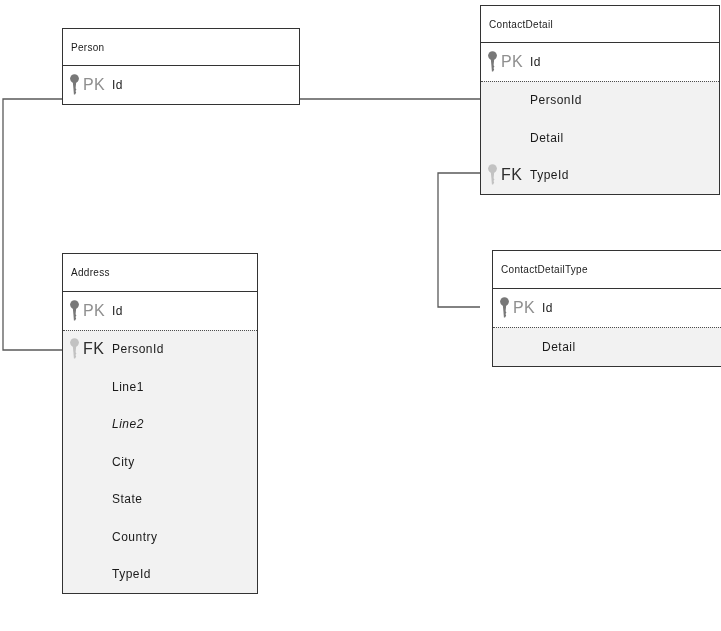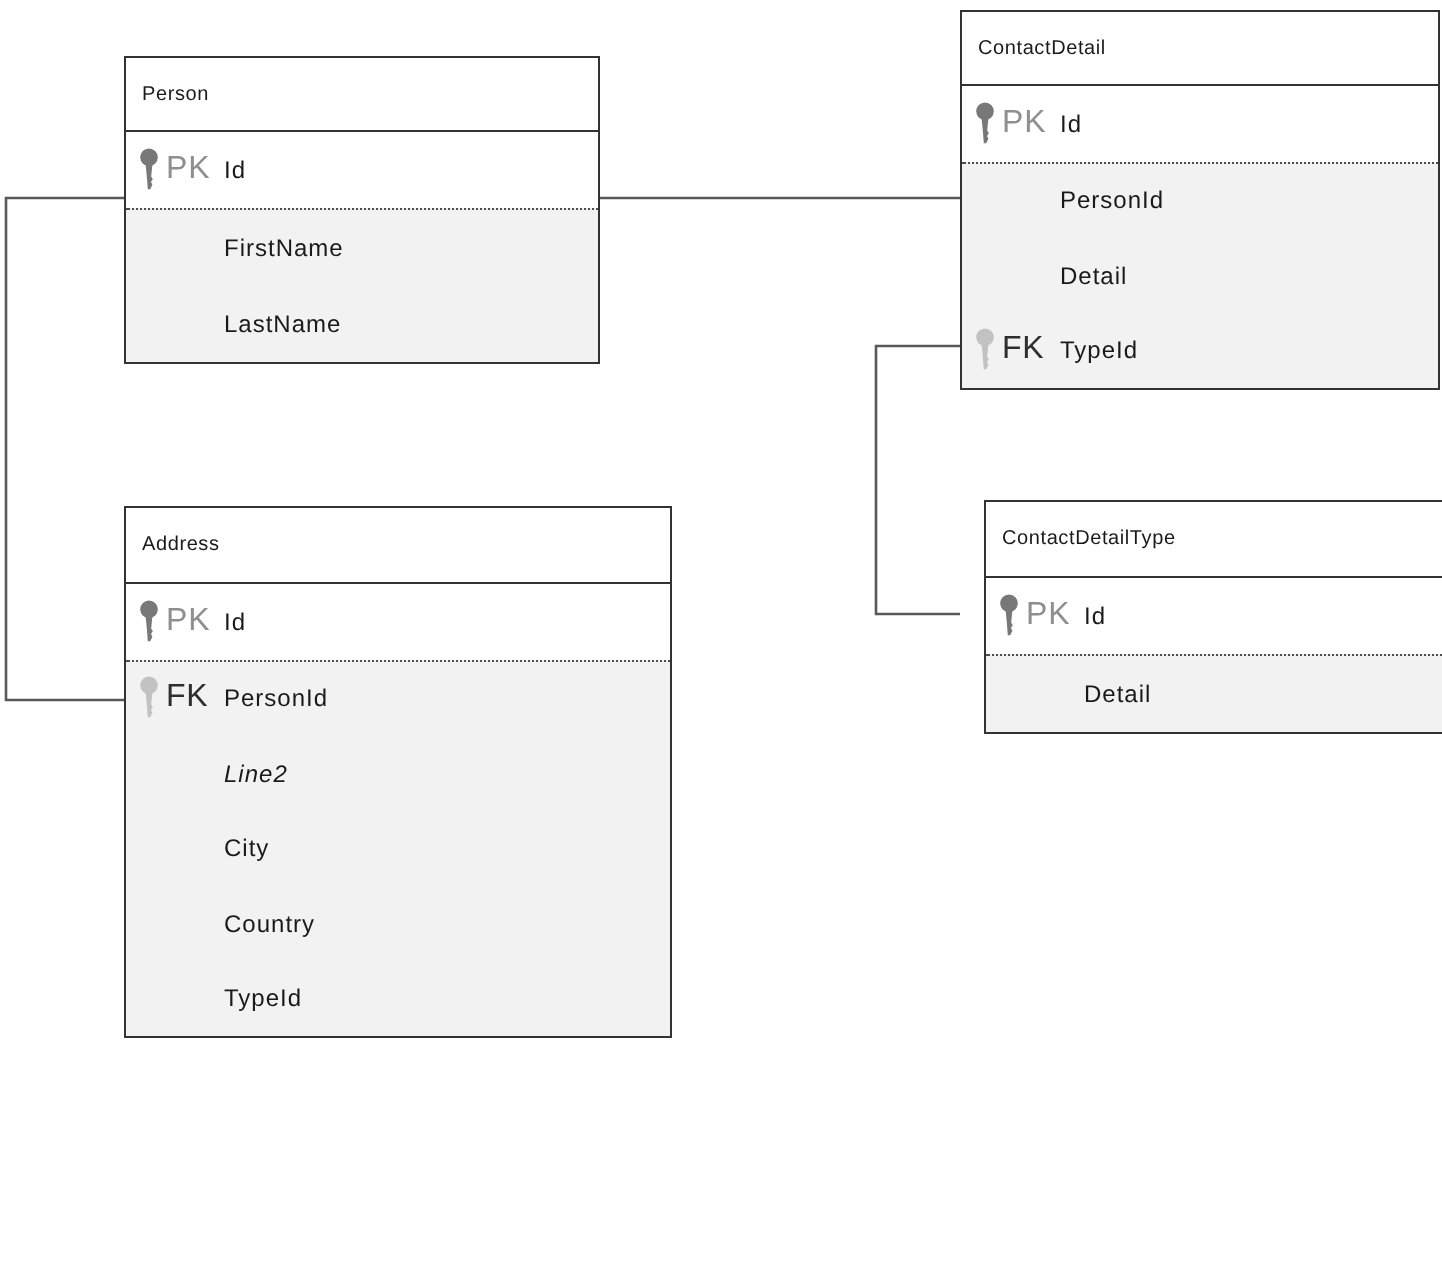--- a/index.html
+++ b/index.html
@@ -96,177 +96,175 @@
     <span class="key-slot">
       <svg width="11" height="22" viewBox="0 0 11 22">
         <circle class="key-fill key-fill-pk" cx="5.5" cy="4.6" r="4.4"></circle>
         <polygon class="key-fill key-fill-pk" points="3.8,8 7.2,8 6.6,14.2 7.4,15.6 6.5,17 7.2,18.4 6.1,20.6 4.9,20.6 4.4,14.2"></polygon>
       </svg>
     </span>
     <span class="badge pk">PK</span>
     <span class="attr-name">Id</span>
   </div>
       </div>
+  </div>
+    <div class="table-box" style="left: 480px; top: 5px; width: 240px;">
+    <div class="table-header" style="height: 37px;">ContactDetail</div>
+    <div class="pk-section">
+        <div class="row" style="height: 37.5px;">
+    <span class="key-slot">
+      <svg width="11" height="22" viewBox="0 0 11 22">
+        <circle class="key-fill key-fill-pk" cx="5.5" cy="4.6" r="4.4"></circle>
+        <polygon class="key-fill key-fill-pk" points="3.8,8 7.2,8 6.6,14.2 7.4,15.6 6.5,17 7.2,18.4 6.1,20.6 4.9,20.6 4.4,14.2"></polygon>
+      </svg>
+    </span>
+    <span class="badge pk">PK</span>
+    <span class="attr-name">Id</span>
+  </div>
+      </div>
+    <div class="attr-section">
+        <div class="row" style="height: 37.5px;">
+    <span class="key-slot hidden">
+      <svg width="11" height="22" viewBox="0 0 11 22">
+        <circle class="key-fill" cx="5.5" cy="4.6" r="4.4"></circle>
+        <polygon class="key-fill" points="3.8,8 7.2,8 6.6,14.2 7.4,15.6 6.5,17 7.2,18.4 6.1,20.6 4.9,20.6 4.4,14.2"></polygon>
+      </svg>
+    </span>
+    <span class="badge"></span>
+    <span class="attr-name">PersonId</span>
+  </div>
+        <div class="row" style="height: 37.5px;">
+    <span class="key-slot hidden">
+      <svg width="11" height="22" viewBox="0 0 11 22">
+        <circle class="key-fill" cx="5.5" cy="4.6" r="4.4"></circle>
+        <polygon class="key-fill" points="3.8,8 7.2,8 6.6,14.2 7.4,15.6 6.5,17 7.2,18.4 6.1,20.6 4.9,20.6 4.4,14.2"></polygon>
+      </svg>
+    </span>
+    <span class="badge"></span>
+    <span class="attr-name">Detail</span>
+  </div>
+        <div class="row" style="height: 37.5px;">
+    <span class="key-slot">
+      <svg width="11" height="22" viewBox="0 0 11 22">
+        <circle class="key-fill key-fill-fk" cx="5.5" cy="4.6" r="4.4"></circle>
+        <polygon class="key-fill key-fill-fk" points="3.8,8 7.2,8 6.6,14.2 7.4,15.6 6.5,17 7.2,18.4 6.1,20.6 4.9,20.6 4.4,14.2"></polygon>
+      </svg>
+    </span>
+    <span class="badge fk">FK</span>
+    <span class="attr-name">TypeId</span>
+  </div>
+      </div>
+  </div>
+    <div class="table-box" style="left: 62px; top: 253px; width: 196px;">
+    <div class="table-header" style="height: 38px;">Address</div>
+    <div class="pk-section">
+        <div class="row" style="height: 37.5px;">
+    <span class="key-slot">
+      <svg width="11" height="22" viewBox="0 0 11 22">
+        <circle class="key-fill key-fill-pk" cx="5.5" cy="4.6" r="4.4"></circle>
+        <polygon class="key-fill key-fill-pk" points="3.8,8 7.2,8 6.6,14.2 7.4,15.6 6.5,17 7.2,18.4 6.1,20.6 4.9,20.6 4.4,14.2"></polygon>
+      </svg>
+    </span>
+    <span class="badge pk">PK</span>
+    <span class="attr-name">Id</span>
+  </div>
+      </div>
+    <div class="attr-section">
+        <div class="row" style="height: 37.5px;">
+    <span class="key-slot">
+      <svg width="11" height="22" viewBox="0 0 11 22">
+        <circle class="key-fill key-fill-fk" cx="5.5" cy="4.6" r="4.4"></circle>
+        <polygon class="key-fill key-fill-fk" points="3.8,8 7.2,8 6.6,14.2 7.4,15.6 6.5,17 7.2,18.4 6.1,20.6 4.9,20.6 4.4,14.2"></polygon>
+      </svg>
+    </span>
+    <span class="badge fk">FK</span>
+    <span class="attr-name">PersonId</span>
+  </div>
+        <div class="row" style="height: 37.5px;">
+    <span class="key-slot hidden">
+      <svg width="11" height="22" viewBox="0 0 11 22">
+        <circle class="key-fill" cx="5.5" cy="4.6" r="4.4"></circle>
+        <polygon class="key-fill" points="3.8,8 7.2,8 6.6,14.2 7.4,15.6 6.5,17 7.2,18.4 6.1,20.6 4.9,20.6 4.4,14.2"></polygon>
+      </svg>
+    </span>
+    <span class="badge"></span>
+    <span class="attr-name">Line1</span>
+  </div>
+        <div class="row" style="height: 37.5px; font-style: italic;">
+    <span class="key-slot hidden">
+      <svg width="11" height="22" viewBox="0 0 11 22">
+        <circle class="key-fill" cx="5.5" cy="4.6" r="4.4"></circle>
+        <polygon class="key-fill" points="3.8,8 7.2,8 6.6,14.2 7.4,15.6 6.5,17 7.2,18.4 6.1,20.6 4.9,20.6 4.4,14.2"></polygon>
+      </svg>
+    </span>
+    <span class="badge"></span>
+    <span class="attr-name">Line2</span>
+  </div>
+        <div class="row" style="height: 37.5px;">
+    <span class="key-slot hidden">
+      <svg width="11" height="22" viewBox="0 0 11 22">
+        <circle class="key-fill" cx="5.5" cy="4.6" r="4.4"></circle>
+        <polygon class="key-fill" points="3.8,8 7.2,8 6.6,14.2 7.4,15.6 6.5,17 7.2,18.4 6.1,20.6 4.9,20.6 4.4,14.2"></polygon>
+      </svg>
+    </span>
+    <span class="badge"></span>
+    <span class="attr-name">City</span>
+  </div>
+        <div class="row" style="height: 37.5px;">
+    <span class="key-slot hidden">
+      <svg width="11" height="22" viewBox="0 0 11 22">
+        <circle class="key-fill" cx="5.5" cy="4.6" r="4.4"></circle>
+        <polygon class="key-fill" points="3.8,8 7.2,8 6.6,14.2 7.4,15.6 6.5,17 7.2,18.4 6.1,20.6 4.9,20.6 4.4,14.2"></polygon>
+      </svg>
+    </span>
+    <span class="badge"></span>
+    <span class="attr-name">State</span>
+  </div>
+        <div class="row" style="height: 37.5px;">
+    <span class="key-slot hidden">
+      <svg width="11" height="22" viewBox="0 0 11 22">
+        <circle class="key-fill" cx="5.5" cy="4.6" r="4.4"></circle>
+        <polygon class="key-fill" points="3.8,8 7.2,8 6.6,14.2 7.4,15.6 6.5,17 7.2,18.4 6.1,20.6 4.9,20.6 4.4,14.2"></polygon>
+      </svg>
+    </span>
+    <span class="badge"></span>
+    <span class="attr-name">Country</span>
+  </div>
+        <div class="row" style="height: 37.5px;">
+    <span class="key-slot hidden">
+      <svg width="11" height="22" viewBox="0 0 11 22">
+        <circle class="key-fill" cx="5.5" cy="4.6" r="4.4"></circle>
+        <polygon class="key-fill" points="3.8,8 7.2,8 6.6,14.2 7.4,15.6 6.5,17 7.2,18.4 6.1,20.6 4.9,20.6 4.4,14.2"></polygon>
+      </svg>
+    </span>
+    <span class="badge"></span>
+    <span class="attr-name">TypeId</span>
+  </div>
+      </div>
+  </div>
+    <div class="table-box" style="left: 492px; top: 250px; width: 240px;">
+    <div class="table-header" style="height: 38px;">ContactDetailType</div>
+    <div class="pk-section">
+        <div class="row" style="height: 38px;">
+    <span class="key-slot">
+      <svg width="11" height="22" viewBox="0 0 11 22">
+        <circle class="key-fill key-fill-pk" cx="5.5" cy="4.6" r="4.4"></circle>
+        <polygon class="key-fill key-fill-pk" points="3.8,8 7.2,8 6.6,14.2 7.4,15.6 6.5,17 7.2,18.4 6.1,20.6 4.9,20.6 4.4,14.2"></polygon>
+      </svg>
+    </span>
+    <span class="badge pk">PK</span>
+    <span class="attr-name">Id</span>
+  </div>
+      </div>
     <div class="attr-section">
         <div class="row" style="height: 38px;">
     <span class="key-slot hidden">
       <svg width="11" height="22" viewBox="0 0 11 22">
         <circle class="key-fill" cx="5.5" cy="4.6" r="4.4"></circle>
         <polygon class="key-fill" points="3.8,8 7.2,8 6.6,14.2 7.4,15.6 6.5,17 7.2,18.4 6.1,20.6 4.9,20.6 4.4,14.2"></polygon>
       </svg>
     </span>
     <span class="badge"></span>
-    <span class="attr-name">FirstName</span>
-  </div>
-        <div class="row" style="height: 38px;">
-    <span class="key-slot hidden">
-      <svg width="11" height="22" viewBox="0 0 11 22">
-        <circle class="key-fill" cx="5.5" cy="4.6" r="4.4"></circle>
-        <polygon class="key-fill" points="3.8,8 7.2,8 6.6,14.2 7.4,15.6 6.5,17 7.2,18.4 6.1,20.6 4.9,20.6 4.4,14.2"></polygon>
-      </svg>
-    </span>
-    <span class="badge"></span>
-    <span class="attr-name">LastName</span>
-  </div>
-      </div>
-  </div>
-    <div class="table-box" style="left: 480px; top: 5px; width: 240px;">
-    <div class="table-header" style="height: 37px;">ContactDetail</div>
-    <div class="pk-section">
-        <div class="row" style="height: 37.5px;">
-    <span class="key-slot">
-      <svg width="11" height="22" viewBox="0 0 11 22">
-        <circle class="key-fill key-fill-pk" cx="5.5" cy="4.6" r="4.4"></circle>
-        <polygon class="key-fill key-fill-pk" points="3.8,8 7.2,8 6.6,14.2 7.4,15.6 6.5,17 7.2,18.4 6.1,20.6 4.9,20.6 4.4,14.2"></polygon>
-      </svg>
-    </span>
-    <span class="badge pk">PK</span>
-    <span class="attr-name">Id</span>
-  </div>
-      </div>
-    <div class="attr-section">
-        <div class="row" style="height: 37.5px;">
-    <span class="key-slot hidden">
-      <svg width="11" height="22" viewBox="0 0 11 22">
-        <circle class="key-fill" cx="5.5" cy="4.6" r="4.4"></circle>
-        <polygon class="key-fill" points="3.8,8 7.2,8 6.6,14.2 7.4,15.6 6.5,17 7.2,18.4 6.1,20.6 4.9,20.6 4.4,14.2"></polygon>
-      </svg>
-    </span>
-    <span class="badge"></span>
-    <span class="attr-name">PersonId</span>
-  </div>
-        <div class="row" style="height: 37.5px;">
-    <span class="key-slot hidden">
-      <svg width="11" height="22" viewBox="0 0 11 22">
-        <circle class="key-fill" cx="5.5" cy="4.6" r="4.4"></circle>
-        <polygon class="key-fill" points="3.8,8 7.2,8 6.6,14.2 7.4,15.6 6.5,17 7.2,18.4 6.1,20.6 4.9,20.6 4.4,14.2"></polygon>
-      </svg>
-    </span>
-    <span class="badge"></span>
-    <span class="attr-name">Detail</span>
-  </div>
-        <div class="row" style="height: 37.5px;">
-    <span class="key-slot">
-      <svg width="11" height="22" viewBox="0 0 11 22">
-        <circle class="key-fill key-fill-fk" cx="5.5" cy="4.6" r="4.4"></circle>
-        <polygon class="key-fill key-fill-fk" points="3.8,8 7.2,8 6.6,14.2 7.4,15.6 6.5,17 7.2,18.4 6.1,20.6 4.9,20.6 4.4,14.2"></polygon>
-      </svg>
-    </span>
-    <span class="badge fk">FK</span>
-    <span class="attr-name">TypeId</span>
-  </div>
-      </div>
-  </div>
-    <div class="table-box" style="left: 62px; top: 253px; width: 274px;">
-    <div class="table-header" style="height: 38px;">Address</div>
-    <div class="pk-section">
-        <div class="row" style="height: 37.5px;">
-    <span class="key-slot">
-      <svg width="11" height="22" viewBox="0 0 11 22">
-        <circle class="key-fill key-fill-pk" cx="5.5" cy="4.6" r="4.4"></circle>
-        <polygon class="key-fill key-fill-pk" points="3.8,8 7.2,8 6.6,14.2 7.4,15.6 6.5,17 7.2,18.4 6.1,20.6 4.9,20.6 4.4,14.2"></polygon>
-      </svg>
-    </span>
-    <span class="badge pk">PK</span>
-    <span class="attr-name">Id</span>
-  </div>
-      </div>
-    <div class="attr-section">
-        <div class="row" style="height: 37.5px;">
-    <span class="key-slot">
-      <svg width="11" height="22" viewBox="0 0 11 22">
-        <circle class="key-fill key-fill-fk" cx="5.5" cy="4.6" r="4.4"></circle>
-        <polygon class="key-fill key-fill-fk" points="3.8,8 7.2,8 6.6,14.2 7.4,15.6 6.5,17 7.2,18.4 6.1,20.6 4.9,20.6 4.4,14.2"></polygon>
-      </svg>
-    </span>
-    <span class="badge fk">FK</span>
-    <span class="attr-name">PersonId</span>
-  </div>
-        <div class="row" style="height: 37.5px; font-style: italic;">
-    <span class="key-slot hidden">
-      <svg width="11" height="22" viewBox="0 0 11 22">
-        <circle class="key-fill" cx="5.5" cy="4.6" r="4.4"></circle>
-        <polygon class="key-fill" points="3.8,8 7.2,8 6.6,14.2 7.4,15.6 6.5,17 7.2,18.4 6.1,20.6 4.9,20.6 4.4,14.2"></polygon>
-      </svg>
-    </span>
-    <span class="badge"></span>
-    <span class="attr-name">Line2</span>
-  </div>
-        <div class="row" style="height: 37.5px;">
-    <span class="key-slot hidden">
-      <svg width="11" height="22" viewBox="0 0 11 22">
-        <circle class="key-fill" cx="5.5" cy="4.6" r="4.4"></circle>
-        <polygon class="key-fill" points="3.8,8 7.2,8 6.6,14.2 7.4,15.6 6.5,17 7.2,18.4 6.1,20.6 4.9,20.6 4.4,14.2"></polygon>
-      </svg>
-    </span>
-    <span class="badge"></span>
-    <span class="attr-name">City</span>
-  </div>
-        <div class="row" style="height: 37.5px;">
-    <span class="key-slot hidden">
-      <svg width="11" height="22" viewBox="0 0 11 22">
-        <circle class="key-fill" cx="5.5" cy="4.6" r="4.4"></circle>
-        <polygon class="key-fill" points="3.8,8 7.2,8 6.6,14.2 7.4,15.6 6.5,17 7.2,18.4 6.1,20.6 4.9,20.6 4.4,14.2"></polygon>
-      </svg>
-    </span>
-    <span class="badge"></span>
-    <span class="attr-name">Country</span>
-  </div>
-        <div class="row" style="height: 37.5px;">
-    <span class="key-slot hidden">
-      <svg width="11" height="22" viewBox="0 0 11 22">
-        <circle class="key-fill" cx="5.5" cy="4.6" r="4.4"></circle>
-        <polygon class="key-fill" points="3.8,8 7.2,8 6.6,14.2 7.4,15.6 6.5,17 7.2,18.4 6.1,20.6 4.9,20.6 4.4,14.2"></polygon>
-      </svg>
-    </span>
-    <span class="badge"></span>
-    <span class="attr-name">TypeId</span>
-  </div>
-      </div>
-  </div>
-    <div class="table-box" style="left: 492px; top: 250px; width: 240px;">
-    <div class="table-header" style="height: 38px;">ContactDetailType</div>
-    <div class="pk-section">
-        <div class="row" style="height: 38px;">
-    <span class="key-slot">
-      <svg width="11" height="22" viewBox="0 0 11 22">
-        <circle class="key-fill key-fill-pk" cx="5.5" cy="4.6" r="4.4"></circle>
-        <polygon class="key-fill key-fill-pk" points="3.8,8 7.2,8 6.6,14.2 7.4,15.6 6.5,17 7.2,18.4 6.1,20.6 4.9,20.6 4.4,14.2"></polygon>
-      </svg>
-    </span>
-    <span class="badge pk">PK</span>
-    <span class="attr-name">Id</span>
-  </div>
-      </div>
-    <div class="attr-section">
-        <div class="row" style="height: 38px;">
-    <span class="key-slot hidden">
-      <svg width="11" height="22" viewBox="0 0 11 22">
-        <circle class="key-fill" cx="5.5" cy="4.6" r="4.4"></circle>
-        <polygon class="key-fill" points="3.8,8 7.2,8 6.6,14.2 7.4,15.6 6.5,17 7.2,18.4 6.1,20.6 4.9,20.6 4.4,14.2"></polygon>
-      </svg>
-    </span>
-    <span class="badge"></span>
     <span class="attr-name">Detail</span>
   </div>
       </div>
   </div>
   </div>
 
 </body></html>

